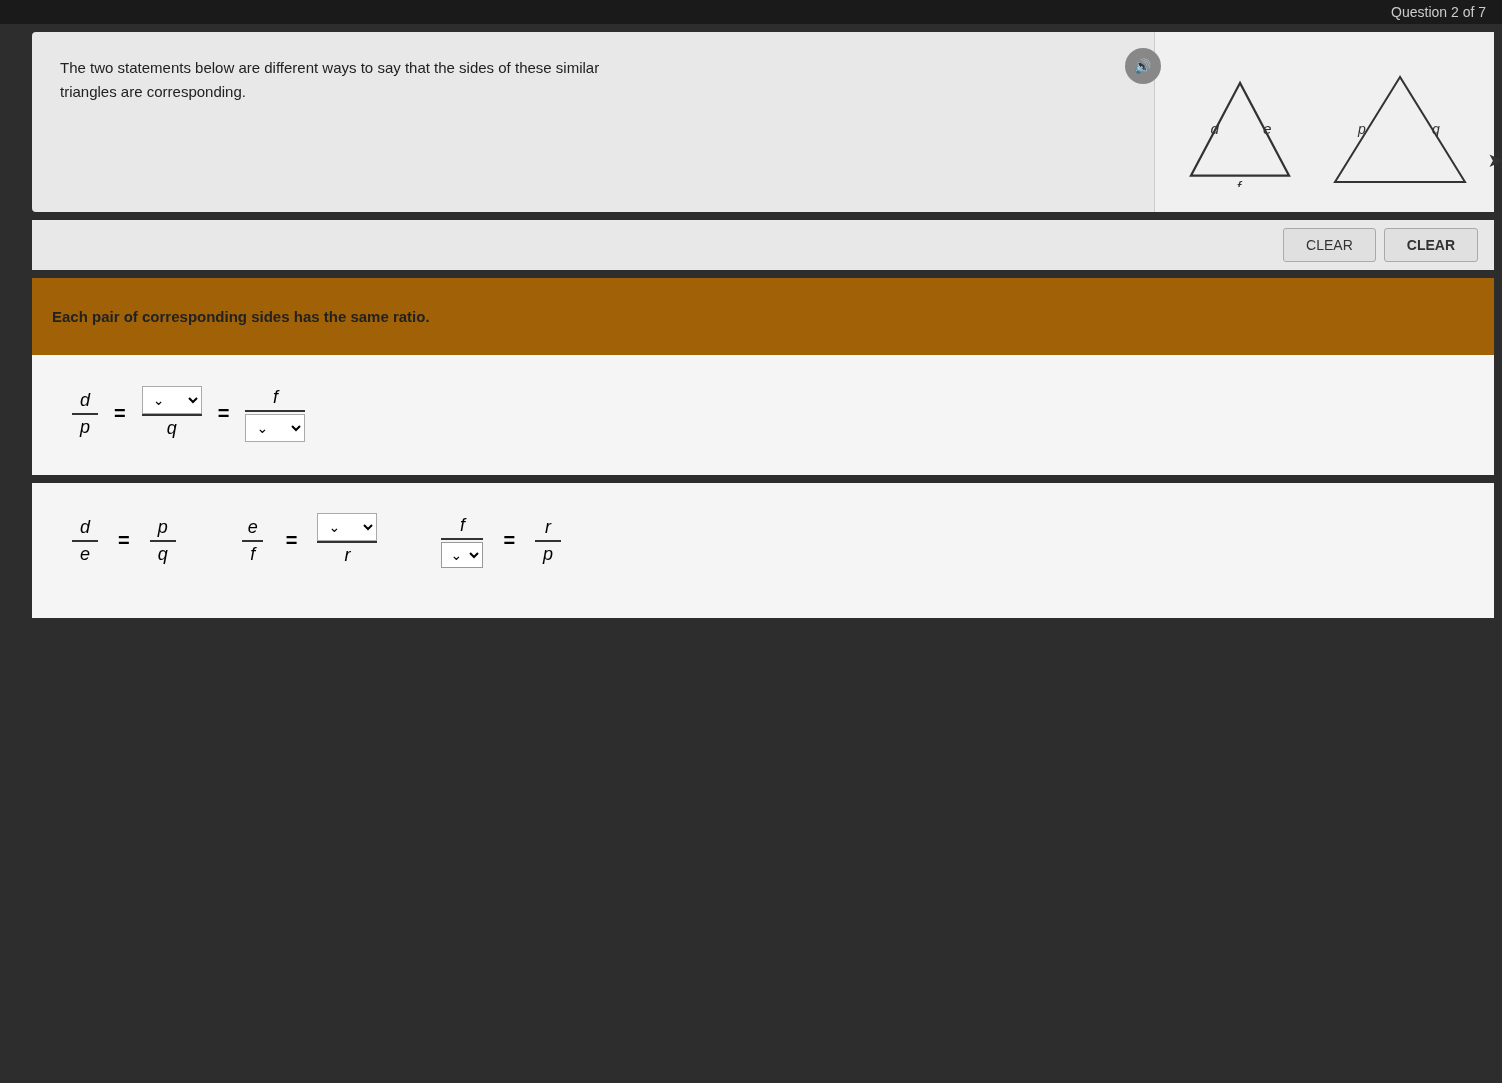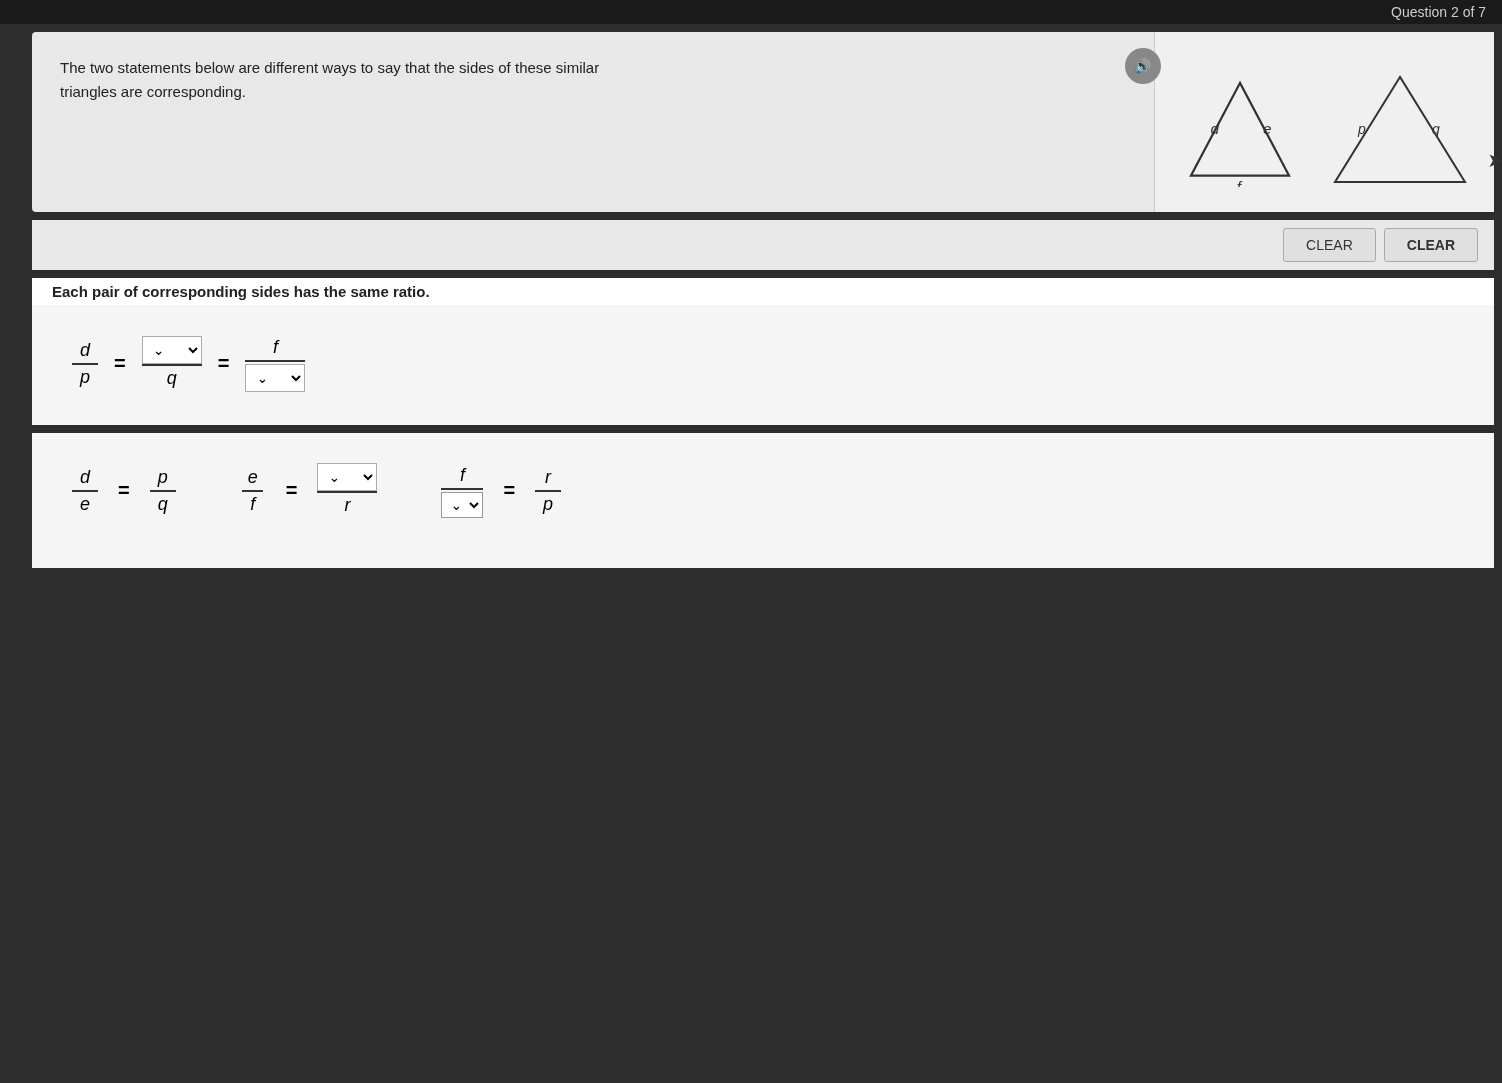--- a/index.html
+++ b/index.html
@@ -120,22 +120,22 @@
       padding: 8px 22px;
       font-size: 14px;
       font-weight: bold;
       cursor: pointer;
       border-radius: 3px;
       color: #333;
     }
 
     
     .section-header {
-      background: #ffffff;
-      padding: 5px 20px;
+      background: #a16207;
+      padding: 30px 20px;
       font-size: 15px;
       font-weight: bold;
       color: #222;
       margin: 8px 8px 0 8px;
     }
 
     
     .equation-section {
       background: #f5f5f5;
       margin: 0 8px 8px 8px;

